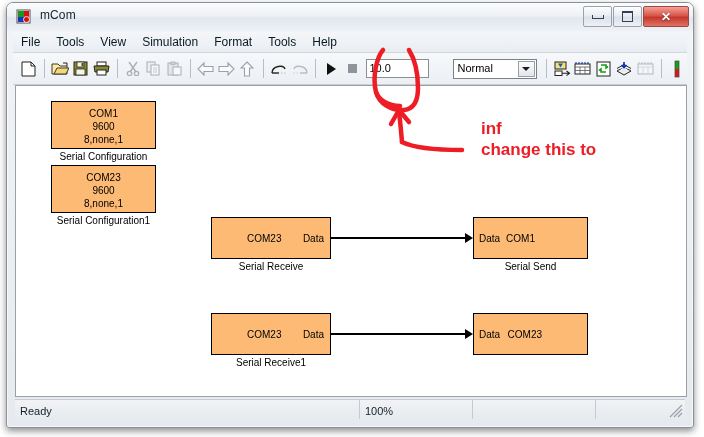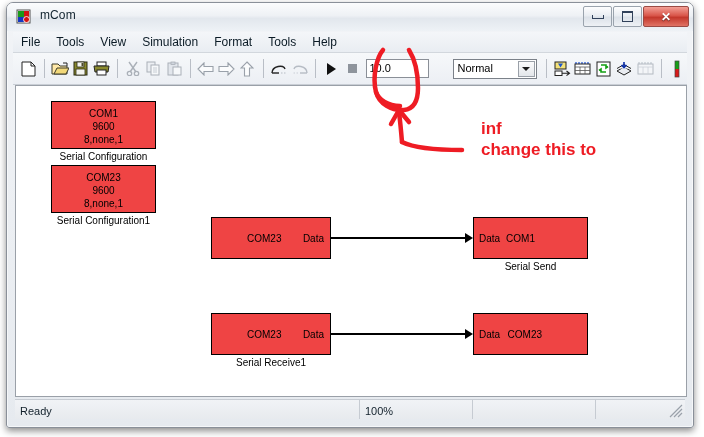--- a/index.html
+++ b/index.html
@@ -123,21 +123,21 @@
   }
   .canvas {
     position: absolute; left: 0; top: 0; right: 0; bottom: 0;
     background: #ffffff; overflow: hidden;
   }
 
   
   .blk {
     position: absolute;
     border: 1.5px solid #000;
-    background: #ef4444;
+    background: #fdba74;
     box-sizing: border-box;
   }
   .blk-label {
     position: absolute;
     font-size: 10px; color: #000;
     text-align: center; white-space: nowrap;
     font-family: "Liberation Sans", sans-serif;
   }
   .blk-text {
     position: absolute; left: 0; right: 0;
@@ -401,20 +401,21 @@
             <div>9600</div>
             <div>8,none,1</div>
           </div>
         </div>
         <div class="blk-label" style="left:30px; top:129px; width:115px;">Serial Configuration1</div>
 
         <div class="blk" style="left:195px; top:131px; width:120px; height:42px;">
           <span class="port-l" style="top:15px; left:35px;">COM23</span>
           <span class="port-r" style="top:15px;">Data</span>
         </div>
+        <div class="blk-label" style="left:195px; top:175px; width:120px;">Serial Receive</div>
 
         <div class="wire" style="left:315px; top:151px; width:134px;"></div>
         <div class="wire-arrow" style="left:449px; top:147px;"></div>
 
         <div class="blk" style="left:457px; top:131px; width:115px; height:42px;">
           <span class="port-l" style="top:15px; left:5px;">Data</span>
           <span class="port-r" style="top:15px; right:52px;">COM1</span>
         </div>
         <div class="blk-label" style="left:457px; top:175px; width:115px;">Serial Send</div>
 

